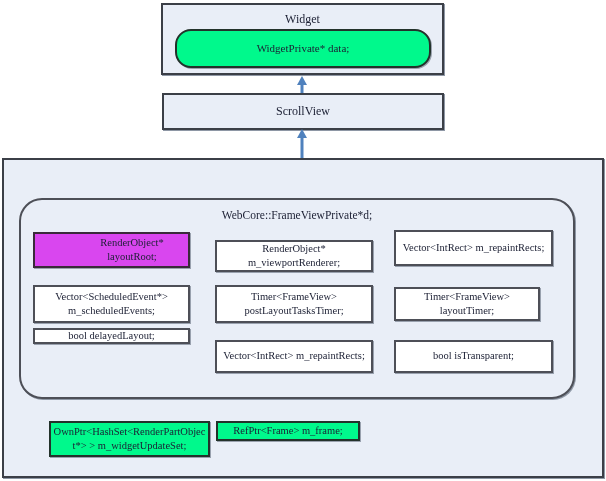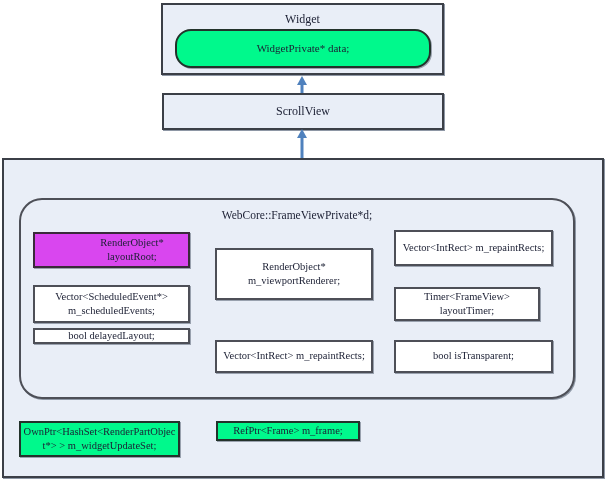--- a/index.html
+++ b/index.html
@@ -22,21 +22,21 @@
     position:absolute;box-sizing:border-box;
     background:#ffffff;
     border:2px solid #4d4f57;
     box-shadow:1px 1px 0 #99a1ae;
     display:flex;align-items:center;justify-content:center;
     text-align:center;font-size:10.5px;line-height:1.35;
     padding:1px 2px;
   }
   .cell.green{background:#00f98c;border-color:#23322b;}
   .cell.magenta{background:#d946ef;border-color:#3a2a3a;padding-left:43px;}
-  .cell.breakable{overflow-wrap:anywhere;word-break:break-word;}
+  .cell.breakable{overflow-wrap:anywhere;word-break:break-word;margin-left:30px;}
   .arrow{position:absolute;width:14px;}
   .arrow svg{display:block;}
 </style>
 </head>
 <body>
 
 <div id="canvas">
 
   <div class="panel" style="left:161px;top:3px;width:283px;height:72px;">
     <div class="panel-title" style="top:7px;">Widget</div>
@@ -60,24 +60,25 @@
       <polygon points="7,0 2,9 12,9" fill="#4f81bd"></polygon>
     </svg>
   </div>
 
   <div class="panel" style="left:2px;top:158px;width:602px;height:320px;">
 
     <div class="panel" style="left:15px;top:38px;width:556px;height:201px;border-color:#4d4f57;border-radius:23px;">
       <div class="panel-title" style="top:8px;font-size:11.5px;">WebCore::FrameViewPrivate*d;</div>
 
       <div class="cell magenta" style="left:12px;top:32px;width:157px;height:36px;">RenderObject* layoutRoot;</div>
-      <div class="cell" style="left:194px;top:48px;width:158px;height:52px;">RenderObject* m_viewportRenderer;</div>
+      <div class="cell" style="left:194px;top:40px;width:158px;height:32px;">RenderObject* m_viewportRenderer;</div>
       <div class="cell" style="left:373px;top:30px;width:159px;height:36px;">Vector&lt;IntRect&gt; m_repaintRects;</div>
 
       <div class="cell" style="left:12px;top:85px;width:157px;height:38px;">Vector&lt;ScheduledEvent*&gt; m_scheduledEvents;</div>
+      <div class="cell" style="left:194px;top:85px;width:158px;height:38px;">Timer&lt;FrameView&gt; postLayoutTasksTimer;</div>
       <div class="cell" style="left:373px;top:87px;width:146px;height:34px;">Timer&lt;FrameView&gt; layoutTimer;</div>
 
       <div class="cell" style="left:12px;top:128px;width:157px;height:16px;">bool delayedLayout;</div>
       <div class="cell" style="left:194px;top:140px;width:158px;height:33px;">Vector&lt;IntRect&gt; m_repaintRects;</div>
       <div class="cell" style="left:373px;top:140px;width:159px;height:33px;">bool isTransparent;</div>
     </div>
 
     <div class="cell green breakable" style="left:15px;top:261px;width:161px;height:36px;">OwnPtr&lt;HashSet&lt;RenderPartObject*&gt; &gt; m_widgetUpdateSet;</div>
     <div class="cell green" style="left:212px;top:261px;width:144px;height:20px;">RefPtr&lt;Frame&gt; m_frame;</div>
   </div>

